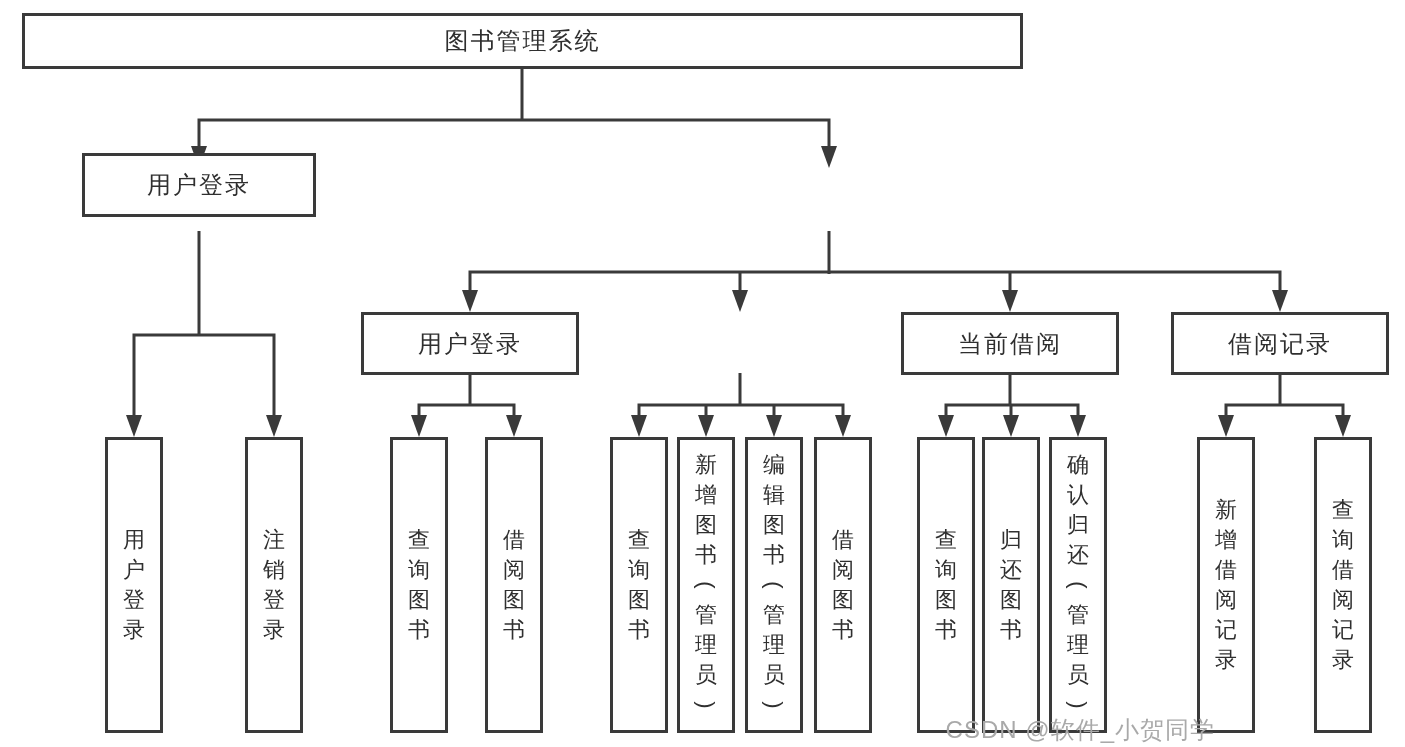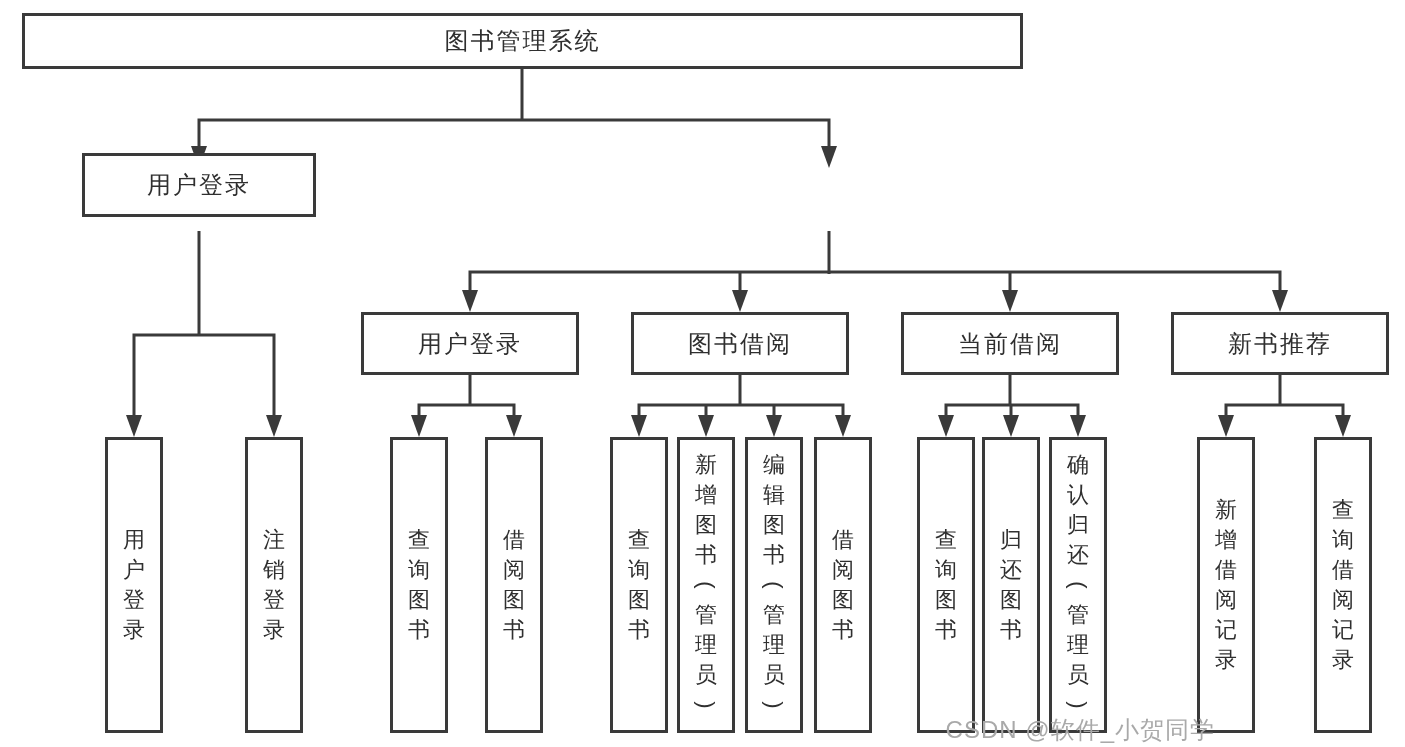--- a/index.html
+++ b/index.html
@@ -110,23 +110,22 @@
       <polygon points="1218,415 1234,415 1226,437"></polygon>
       <polygon points="1335,415 1351,415 1343,437"></polygon>
     </g>
   </svg>
 
   <div class="node h" style="left:22px; top:13px; width:1001px; height:56px">图书管理系统</div>
 
   <div class="node h" style="left:82px; top:153px; width:234px; height:64px">用户登录</div>
 
   <div class="node h" style="left:361px; top:312px; width:218px; height:63px">用户登录</div>
-  <div class="node h" style="left:631px; top:312px; width:218px; height:63px">图书借阅</div>
   <div class="node h" style="left:901px; top:312px; width:218px; height:63px">当前借阅</div>
-  <div class="node h" style="left:1171px; top:312px; width:218px; height:63px">新书推荐</div>
+  <div class="node h" style="left:1171px; top:312px; width:218px; height:63px">借阅记录</div>
 
   <div class="node v" style="left:105px; top:437px; width:58px; height:296px">
       <div class="vchar">用</div>
       <div class="vchar">户</div>
       <div class="vchar">登</div>
       <div class="vchar">录</div>
     </div>
   <div class="node v" style="left:245px; top:437px; width:58px; height:296px">
       <div class="vchar">注</div>
       <div class="vchar">销</div>

